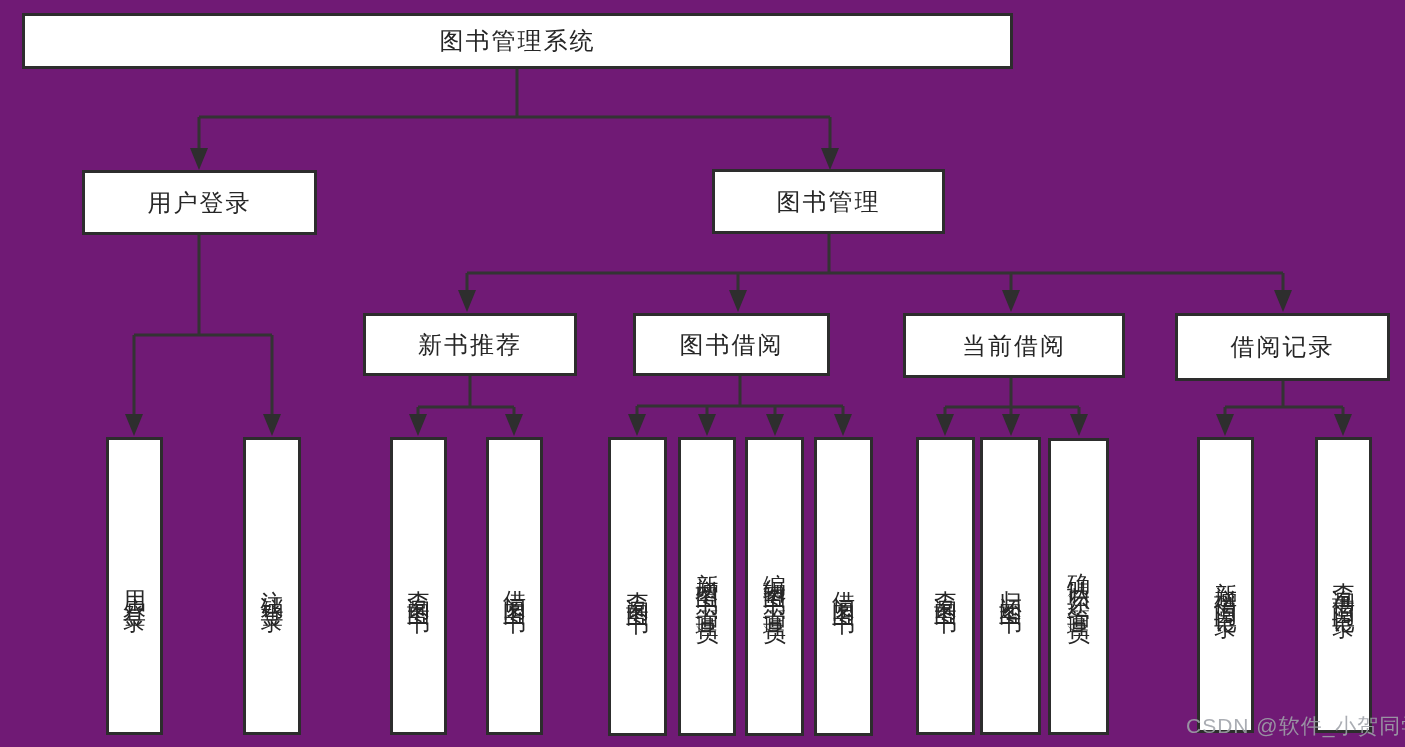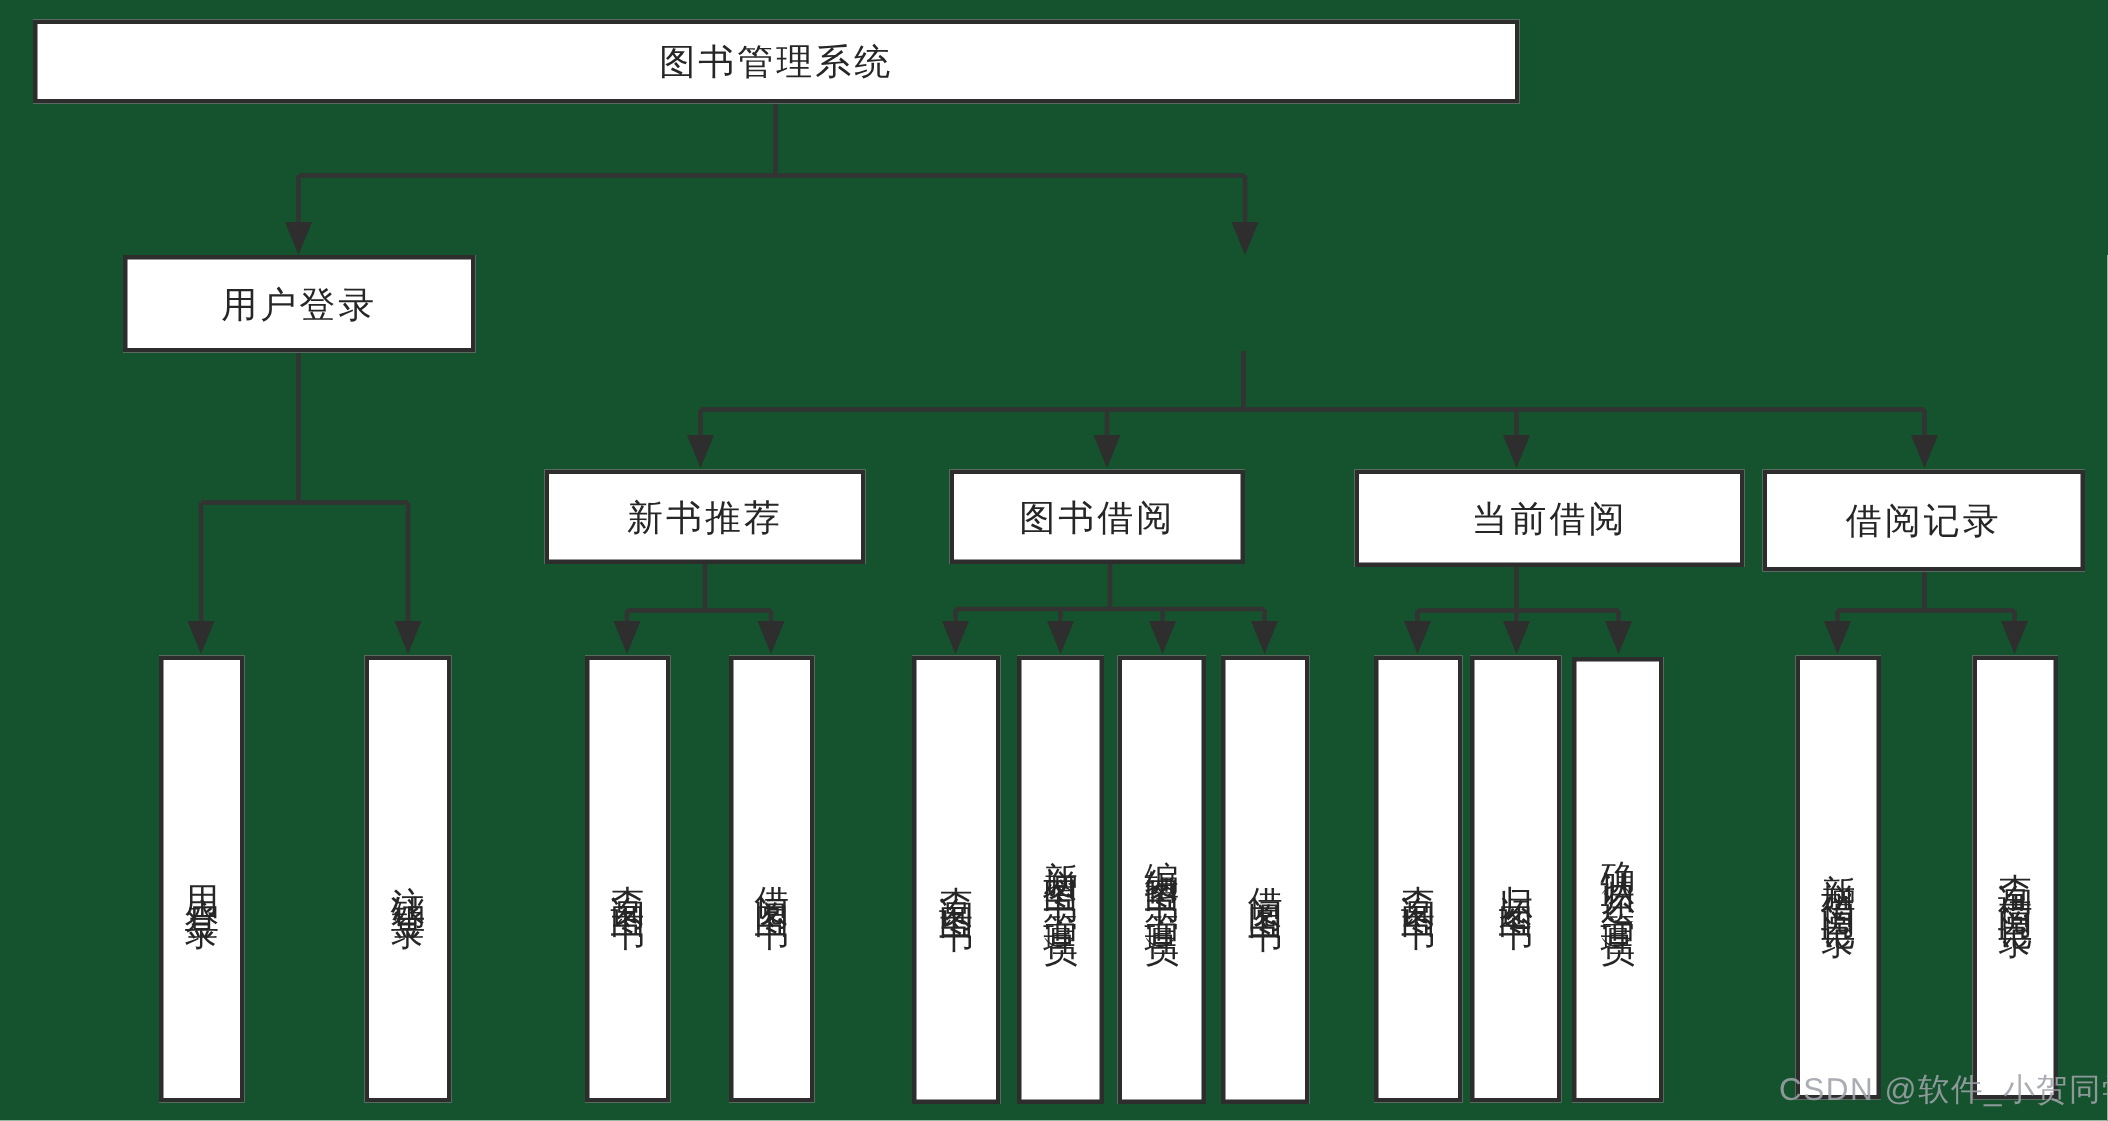--- a/index.html
+++ b/index.html
@@ -1,17 +1,17 @@
 <!DOCTYPE html>
 <html><head>
 <meta charset="utf-8">
 <style>
   html,body { margin:0; padding:0; background:#ffffff; }
   .stage {
-    position:relative; width:1405px; height:747px; background:#14532d;
+    position:relative; width:1405px; height:747px; background:#701a75;
     font-family:"Liberation Sans","DejaVu Sans",sans-serif; overflow:hidden;
   }
   svg.wires { position:absolute; left:0; top:0; width:1405px; height:747px; z-index:0; }
   svg.wires path { stroke:#333333; stroke-width:3; fill:none; }
   svg.wires polygon { fill:#2e2e2e; stroke:none; }
   .node {
     position:absolute; box-sizing:border-box; z-index:1;
     border:3px solid #2d2d2d; background:#ffffff; color:#262626;
     display:flex; align-items:center; justify-content:center;
   }
@@ -73,28 +73,31 @@
     </g>
   </svg>
 
   <div class="node h" style="left:22px;top:13px;width:991px;height:56px">
     <span>图书管理系统</span>
   </div>
 
   <div class="node h" style="left:82px;top:170px;width:235px;height:65px">
     <span>用户登录</span>
   </div>
+  <div class="node h" style="left:712px;top:169px;width:233px;height:65px">
+    <span>图书管理</span>
+  </div>
 
   <div class="node h" style="left:363px;top:313px;width:214px;height:63px">
     <span>新书推荐</span>
   </div>
   <div class="node h" style="left:633px;top:313px;width:197px;height:63px">
     <span>图书借阅</span>
   </div>
-  <div class="node h" style="left:903px;top:313px;width:260px;height:65px">
+  <div class="node h" style="left:903px;top:313px;width:222px;height:65px">
     <span>当前借阅</span>
   </div>
   <div class="node h" style="left:1175px;top:313px;width:215px;height:68px">
     <span>借阅记录</span>
   </div>
 
   <div class="node v" style="left:106px;top:437px;width:57px;height:298px">
     <span>用户登录</span>
   </div>
   <div class="node v" style="left:243px;top:437px;width:58px;height:298px">

